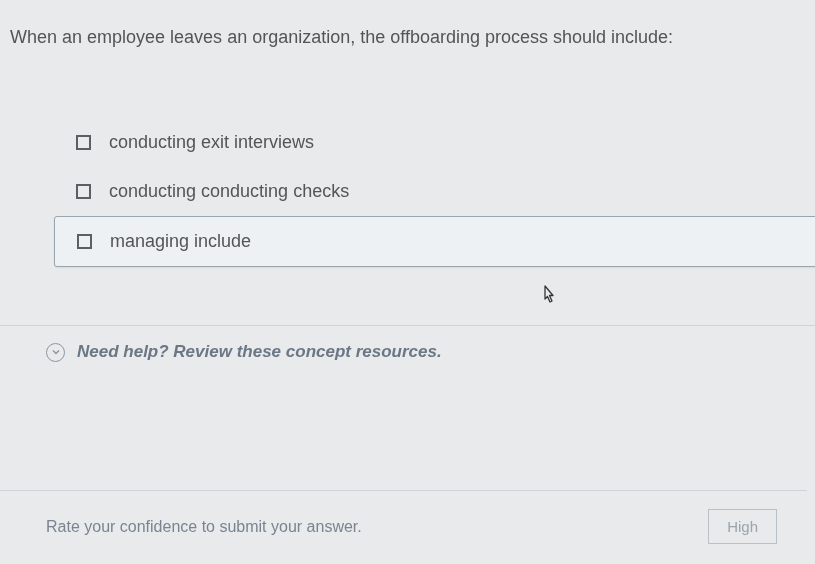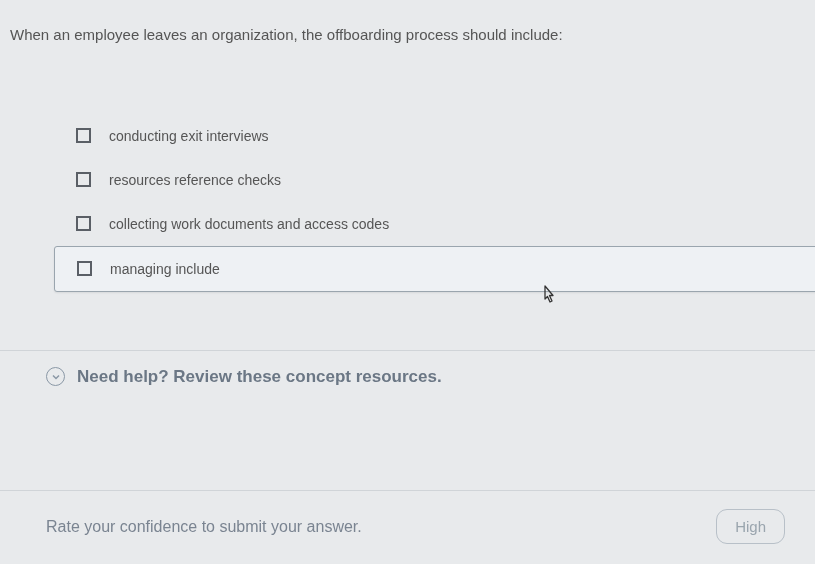--- a/index.html
+++ b/index.html
@@ -10,33 +10,33 @@
     body {
       font-family: -apple-system, BlinkMacSystemFont, 'Segoe UI', Helvetica, Arial, sans-serif;
       background: #e8eaec;
       width: 815px;
       height: 564px;
       overflow: hidden;
       position: relative;
     }
     .question-text {
       padding: 24px 10px 0 10px;
-      font-size: 15px;
+      font-size: 18px;
       color: #555;
       line-height: 1.45;
     }
     .options {
       margin-top: 68px;
       padding-left: 56px;
     }
     .option {
       display: flex;
       align-items: center;
       padding: 14px 20px;
-      font-size: 14px;
+      font-size: 18px;
       color: #555;
       cursor: pointer;
       position: relative;
     }
     .option.hovered {
       background: #eef1f4;
       border: 1px solid #9aa5ae;
       border-radius: 3px;
       margin-left: -2px;
       margin-right: -200px;
@@ -62,20 +62,21 @@
       color: #333;
       pointer-events: none;
       z-index: 100;
     }
     .help-section {
       margin-top: 58px;
       padding: 16px 20px 16px 46px;
       border-top: 1px solid #d0d4d8;
       display: flex;
       align-items: center;
+      font-style: italic;
     }
     .chevron-circle {
       width: 19px;
       height: 19px;
       border: 1.5px solid #8a98a6;
       border-radius: 50%;
       display: flex;
       align-items: center;
       justify-content: center;
       margin-right: 12px;
@@ -87,66 +88,62 @@
     }
     .help-text {
       font-size: 17px;
       font-weight: 600;
       color: #6b7785;
     }
     .footer {
       position: absolute;
       bottom: 20px;
       left: 0;
-      right: 0;
+      right: 8px;
       border-top: 1px solid #d0d4d8;
       padding: 18px 30px 0 46px;
       display: flex;
       align-items: center;
     }
     .footer-text {
       font-size: 16px;
       color: #7a8491;
       flex: 1;
     }
     .conf-buttons {
       display: flex;
       gap: 12px;
     }
     .conf-btn {
       border: 1.5px solid #b8c0c8;
       background: transparent;
       color: #9aa5ae;
       font-size: 15px;
       padding: 8px 18px;
-      border-radius: 11px;
+      border-radius: 0;
       cursor: pointer;
       font-family: inherit;
     }
     .conf-btn:nth-child(3) {
       color: #b0b8c0;
     }
   </style>
 </head>
 <body>
 
 <div class="question-text">When an employee leaves an organization, the offboarding process should include:</div>
 
 <div class="options">
   <div class="option">
     <span class="checkbox"></span>
     <span class="option-label">conducting exit interviews</span>
   </div>
   <div class="option">
     <span class="checkbox"></span>
-    <span class="option-label">resources reference checks</span>
-  </div>
-  <div class="option">
-    <span class="checkbox"></span>
-    <span class="option-label">collecting work documents and access codes</span>
+    <span class="option-label">conducting conducting checks</span>
   </div>
   <div class="option hovered">
     <span class="checkbox"></span>
     <span class="option-label">managing include</span>
   </div>
 </div>
 
 <div class="cursor">
   <svg width="22" height="26" viewBox="0 0 22 26">
     <path d="M7 3 L7 16 L9.5 13.5 L12 19 L14 18 L11.5 12.5 L15 12.5 Z" fill="none" stroke="#333" stroke-width="1.3" stroke-linejoin="round"></path>

